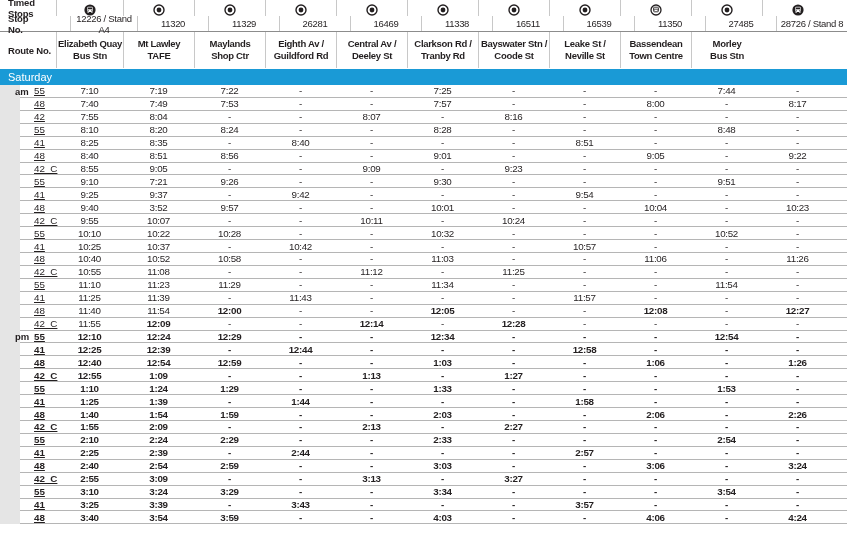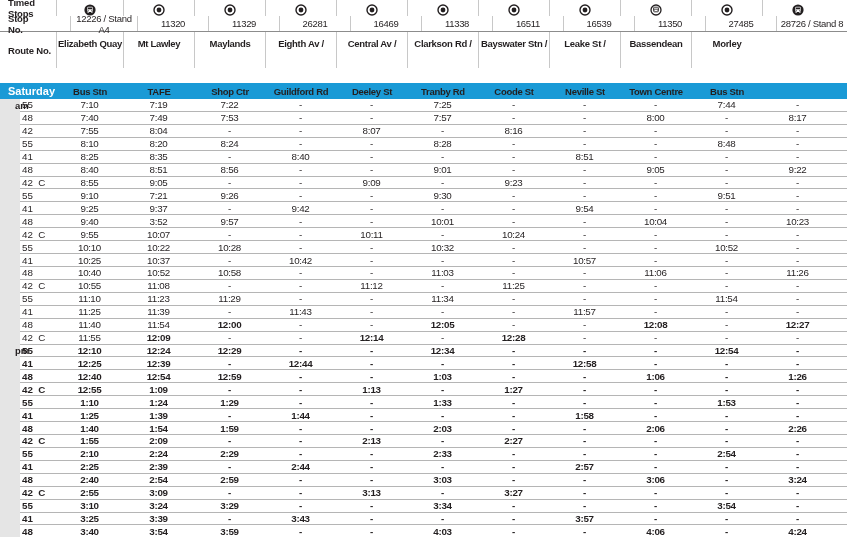--- a/index.html
+++ b/index.html
@@ -19,36 +19,36 @@
     padding-left: 8px; display: flex; align-items: center;
   }
   .col {
     width: 71px; text-align: center; font-size: 9.5px; letter-spacing: -0.3px;
     border-left: 1px solid #c8c8c8;
     display: flex; align-items: center; justify-content: center;
   }
   .col.first { width: 67px; }
   .hdr-row1 .col { align-items: flex-end; }
   .hdr-row3 .col { line-height: 12px; font-weight: bold; color: #231f20; font-size: 9.5px; flex-direction: column; }
-  .hdr-row3 .col span { display: block; margin-top: 36px; }
+  .hdr-row3 .col span { display: block; }
   .hdr-row3 .lbl { font-weight: bold; }
   .icon { width: 12px; height: 12px; display: inline-block; }
   .day-bar {
     height: 16px; background: #1a9ad6; color: #ffffff;
-    font-weight: bold; font-size: 11px; padding-left: 8px;
-    display: flex; align-items: center; margin-top: 15px;
+    font-weight: normal; font-size: 11px; padding-left: 8px;
+    display: flex; align-items: center; margin-top: 1px;
   }
   .rows { position: relative; }
   .row { display: flex; height: 12.93px; align-items: center; font-size: 9.8px; }
   .row .ampm {
     width: 20px; height: 100%; background: #e5e5e5; font-weight: bold;
     font-size: 9.5px; padding-left: 15px; display: flex; align-items: center;
   }
   .row .main { display: flex; flex: 1; height: 100%; border-bottom: 1px solid #b5b5b5; align-items: center; }
-  .row .route { width: 36px; padding-left: 2px; white-space: pre; }
+  .row .route { width: 36px; padding-left: 14px; white-space: pre; text-decoration: underline; }
   .row .t { width: 71px; text-align: center; letter-spacing: -0.3px; }
   .row .t.first { width: 67px; }
   .row.pm .main { font-weight: bold; }
   .bold { font-weight: bold; }
 </style>
 </head>
 <body>
 
 <div class="hdr">
   <div class="hdr-row1">

